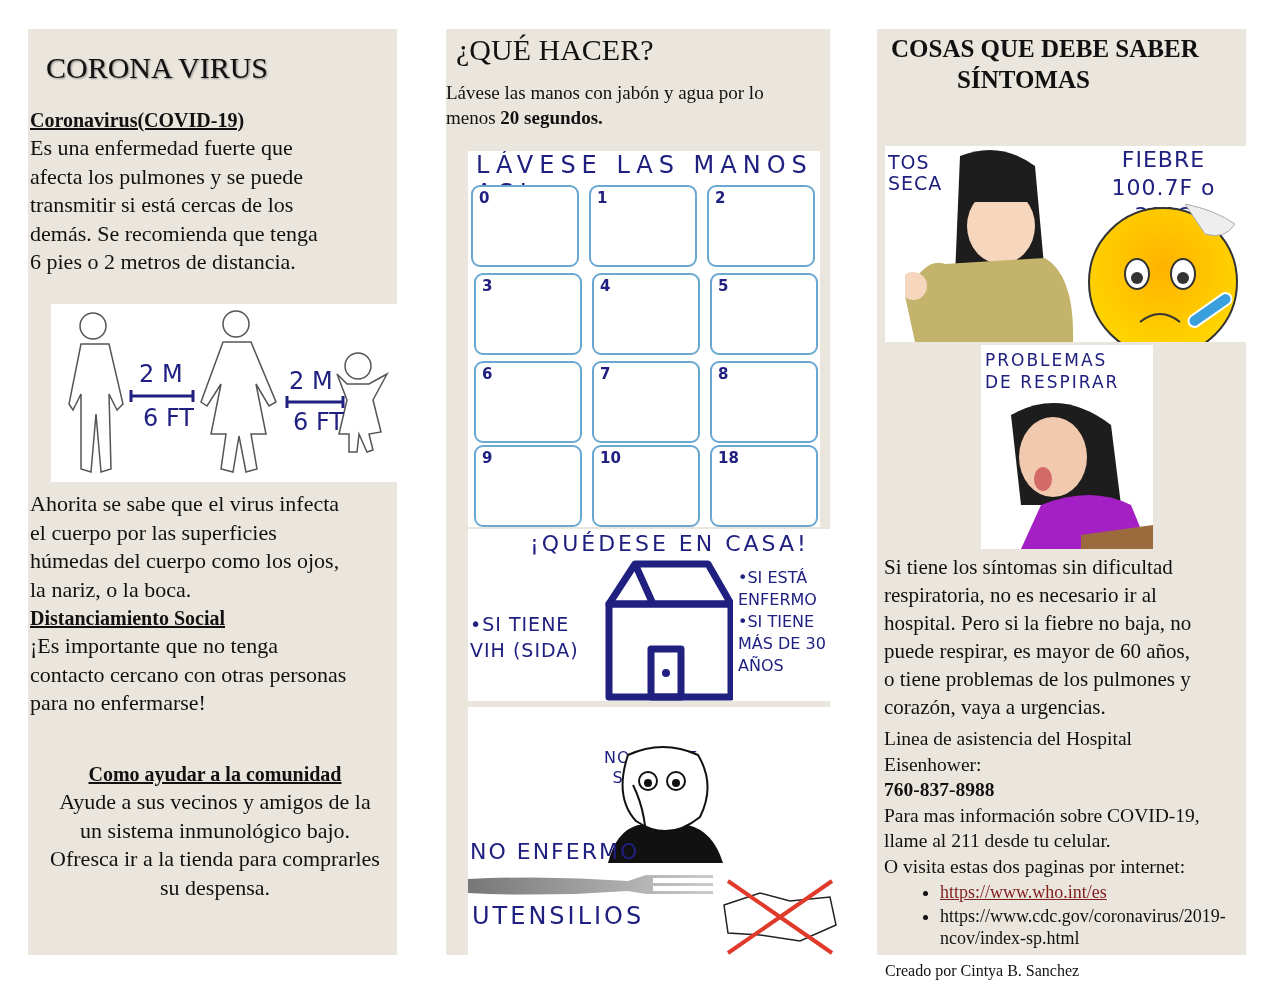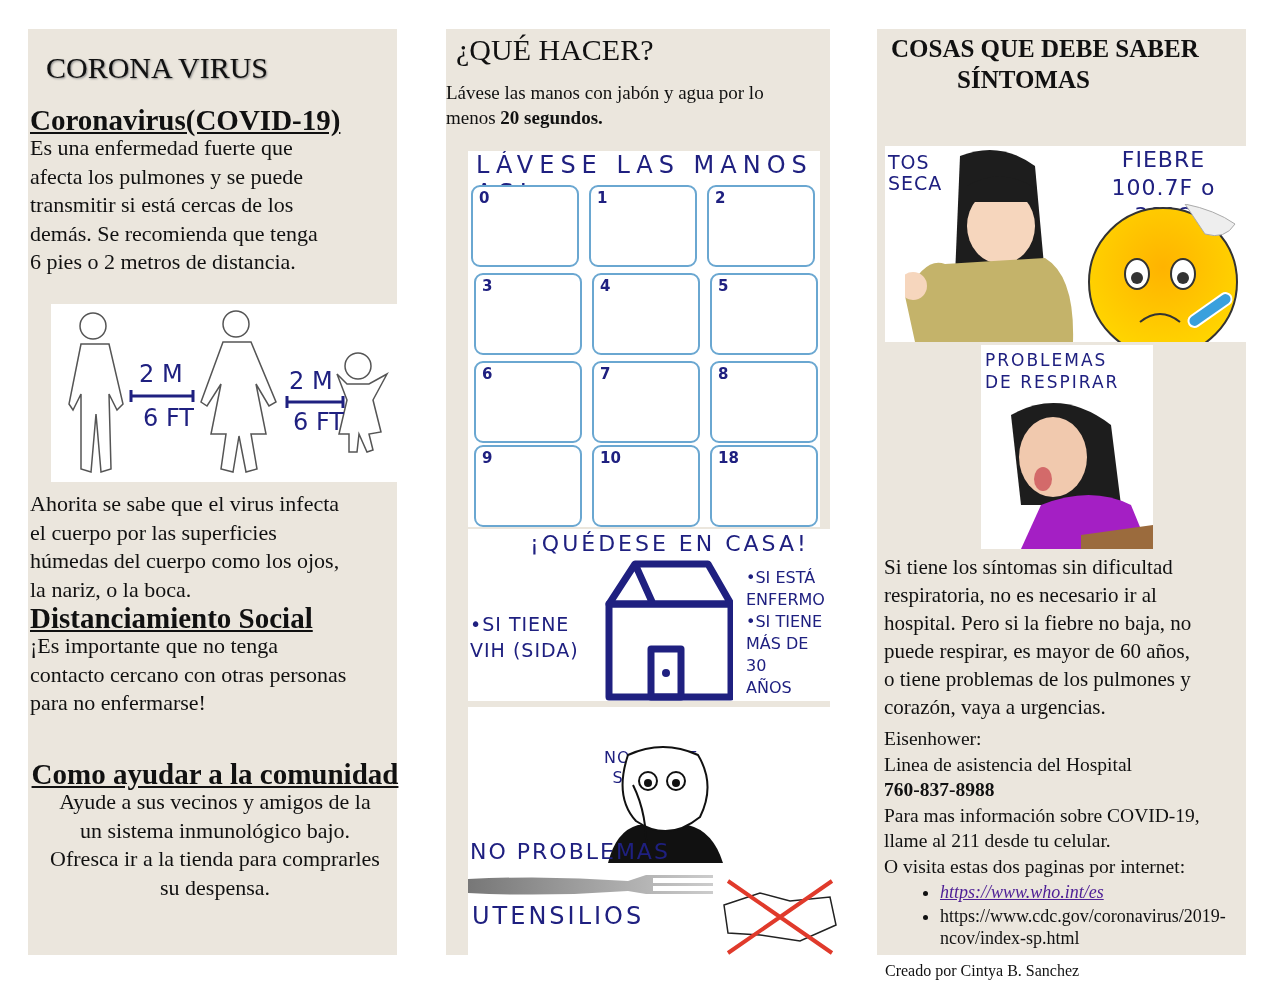--- a/index.html
+++ b/index.html
@@ -4,31 +4,31 @@
   <style>
     html, body { margin:0; padding:0; }
     body { width:1275px; height:985px; background:#ffffff; position:relative; overflow:hidden;
       font-family:"Liberation Serif", serif; color:#111; }
     .panel { position:absolute; background:#ebe6dd; }
     #p1 { left:28px; top:29px; width:369px; height:926px; }
     #p2 { left:446px; top:29px; width:384px; height:926px; }
     #p3 { left:877px; top:29px; width:369px; height:926px; }
     .abs { position:absolute; }
     .body-text { font-size:22px; line-height:28.5px; }
-    .hdr { font-weight:bold; text-decoration:underline; font-size:29px; line-height:28px; }
+    .hdr { font-weight:bold; text-decoration:underline; font-size:20px; line-height:28px; }
     .title1 { font-size:30px; text-shadow:1px 1px 2px #888; }
     .title2 { font-size:30px; font-weight:normal; }
     .title3 { font-size:25px; font-weight:bold; line-height:31px; }
     .img-box { position:absolute; background:#fff; overflow:hidden; }
     .hand { font-family:"DejaVu Sans", sans-serif; color:#1f2080; letter-spacing:2px; }
     .step { position:absolute; border:2px solid #6aa7d1; border-radius:9px; background:#fff; }
     .step span { position:absolute; left:6px; top:2px; font-family:"DejaVu Sans", sans-serif; font-size:15px; color:#1f2080; font-weight:bold; }
     ul.links { margin:0; padding-left:56px; font-size:18px; line-height:22px; }
     ul.links li { margin:2px 0; }
-    ul.links a { color:#4c1d95;font-style:italic; }
+    ul.links a { color:#7f1d1d; }
   </style>
 </head>
 <body>
 
 <div id="p1" class="panel">
   <div class="abs title1" style="left:18px;top:22px;">CORONA VIRUS</div>
   <div class="abs" style="left:2px;top:77px;width:365px;">
     <div class="hdr">Coronavirus(COVID-19)</div>
     <div class="body-text">
       <div>Es una enfermedad fuerte que</div>
@@ -136,21 +136,21 @@
         <path d="M6 45 L32 5 L105 5 L128 45 Z M32 5 L50 45"></path>
         <rect x="6" y="45" width="122" height="93"></rect>
         <rect x="48" y="90" width="30" height="48"></rect>
       </g>
       <circle cx="63" cy="114" r="4" fill="#1f2080"></circle>
     </svg>
     <div class="abs hand" style="left:2px;top:82px;font-size:19px;line-height:26px;letter-spacing:1px;">
       <div>•SI TIENE</div>
         <div>VIH (SIDA)</div>
     </div>
-    <div class="abs hand" style="left:270px;top:38px;font-size:16px;line-height:22px;letter-spacing:0;margin-left:8px;">
+    <div class="abs hand" style="left:270px;top:38px;font-size:16px;line-height:22px;letter-spacing:0;">
       <div>•SI ESTÁ</div>
         <div>ENFERMO</div>
       <div>•SI TIENE</div>
         <div>MÁS DE 30</div>
       <div>AÑOS</div>
     </div>
   </div>
 
   <div class="img-box" style="left:22px;top:678px;width:372px;height:248px;">
     <div class="abs hand" style="left:136px;top:0;font-size:16px;line-height:20px;letter-spacing:1px;text-align:center;margin-top:41px;">
@@ -159,21 +159,21 @@
     </div>
     <svg class="abs" style="left:120px;top:38px;" width="150" height="118" viewBox="0 0 150 118">
       <path d="M20 118 Q28 86 50 80 L100 80 Q125 86 135 118 Z" fill="#111"></path>
       <path d="M40 10 Q75 -6 110 10 Q128 40 112 72 Q80 98 48 76 Q26 52 40 10 Z" fill="#fff" stroke="#111" stroke-width="2"></path>
       <circle cx="60" cy="36" r="9" fill="#fff" stroke="#111" stroke-width="2"></circle>
         <circle cx="60" cy="38" r="4" fill="#111"></circle>
       <circle cx="88" cy="36" r="9" fill="#fff" stroke="#111" stroke-width="2"></circle>
         <circle cx="88" cy="38" r="4" fill="#111"></circle>
       <path d="M45 40 Q60 70 58 110" fill="none" stroke="#111" stroke-width="2"></path>
     </svg>
-    <div class="abs hand" style="left:2px;top:132px;font-size:22px;letter-spacing:2px;">NO PROBLEMAS</div>
+    <div class="abs hand" style="left:2px;top:132px;font-size:22px;letter-spacing:2px;">NO ENFERMO</div>
     <svg class="abs" style="left:0;top:162px;" width="245" height="34" viewBox="0 0 245 34">
       <defs>
           <linearGradient id="fg" x1="0" x2="1">
             <stop offset="0" stop-color="#777"></stop>
             <stop offset="1" stop-color="#ccc"></stop>
           </linearGradient>
         </defs>
       <path d="M0 10 Q80 6 160 12 L178 6 H245 V9 H185 V14 H245 V17 H185 V22 H245 V25 H178 L160 22 Q80 28 0 24 Z" fill="url(#fg)"></path>
     </svg>
     <div class="abs hand" style="left:4px;top:195px;font-size:24px;letter-spacing:3px;">UTENSILIOS</div>
@@ -237,22 +237,22 @@
   </div>
   <div class="abs body-text" style="left:7px;top:524px;width:365px;font-size:21px;line-height:28px;">
     <div>Si tiene los síntomas sin dificultad</div>
     <div>respiratoria, no es necesario ir al</div>
     <div>hospital. Pero si la fiebre no baja, no</div>
     <div>puede respirar, es mayor de 60 años,</div>
     <div>o tiene problemas de los pulmones y</div>
     <div>corazón, vaya a urgencias.</div>
   </div>
   <div class="abs" style="left:7px;top:697px;width:370px;font-size:19.5px;line-height:25.5px;">
+    <div>Linea de asistencia del Hospital</div>
     <div>Eisenhower:</div>
-    <div>Linea de asistencia del Hospital</div>
     <div style="font-weight:bold;">760-837-8988</div>
     <div>Para mas información sobre COVID-19,</div>
     <div>llame al 211 desde tu celular.</div>
     <div>O visita estas dos paginas por internet:</div>
     <ul class="links">
       <li><a href="#">https://www.who.int/es</a></li>
       <li><span><span>https://www.cdc.gov/coronavirus/2019-</span><br><span>ncov/index-sp.html</span></span></li>
     </ul>
   </div>
 </div>

